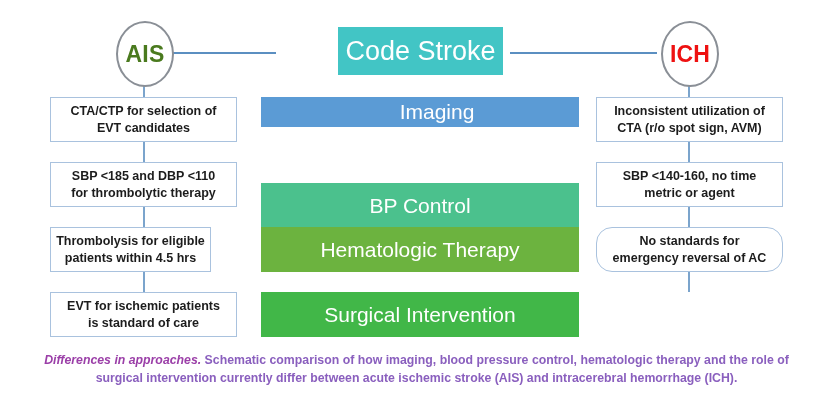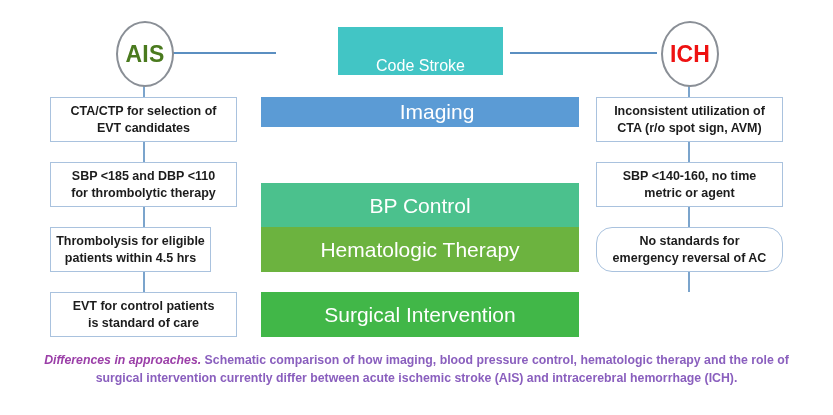--- a/index.html
+++ b/index.html
@@ -55,22 +55,21 @@
     display: flex;
     align-items: center;
     justify-content: center;
     color: #ffffff;
     font-size: 21px;
     font-weight: normal;
     z-index: 3;
     box-sizing: border-box;
   }
   .code-stroke-bar {
-    font-size: 16px;
-    align-items: flex-end;
+    font-size: 27px;
   }
 
   
   .side-box {
     position: absolute;
     border: 1px solid #a9c2de;
     background: #ffffff;
     box-sizing: border-box;
     display: flex;
     align-items: center;
@@ -158,21 +157,21 @@
     </div>
   </div>
   <div class="side-box" style="left:50px; top:227px; width:161px; height:45px;">
     <div>
       <span>Thrombolysis for eligible</span>
       <span>patients within 4.5 hrs</span>
     </div>
   </div>
   <div class="side-box" style="left:50px; top:292px; width:187px; height:45px;">
     <div>
-      <span>EVT for control patients</span>
+      <span>EVT for ischemic patients</span>
       <span>is standard of care</span>
     </div>
   </div>
 
   <div class="side-box" style="left:596px; top:97px; width:187px; height:45px;">
     <div>
       <span>Inconsistent utilization of</span>
       <span>CTA (r/o spot sign, AVM)</span>
     </div>
   </div>

